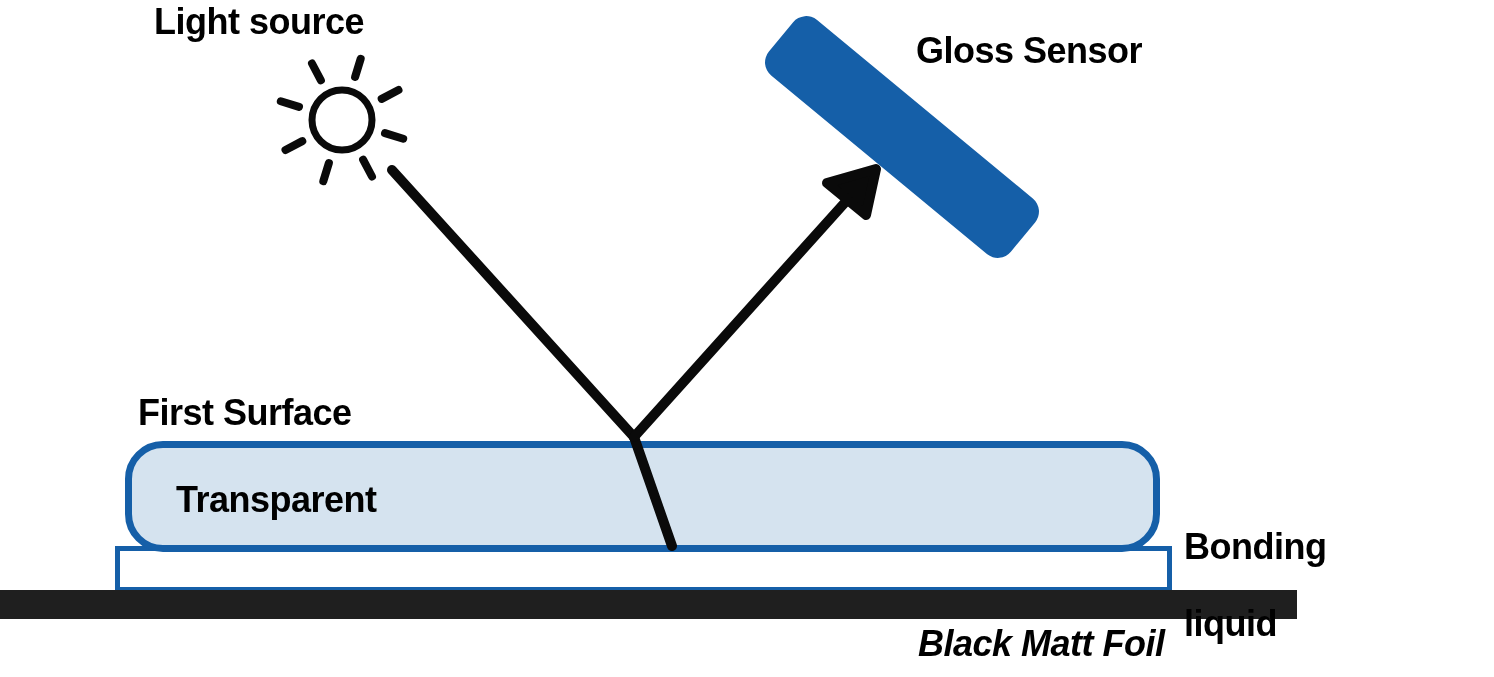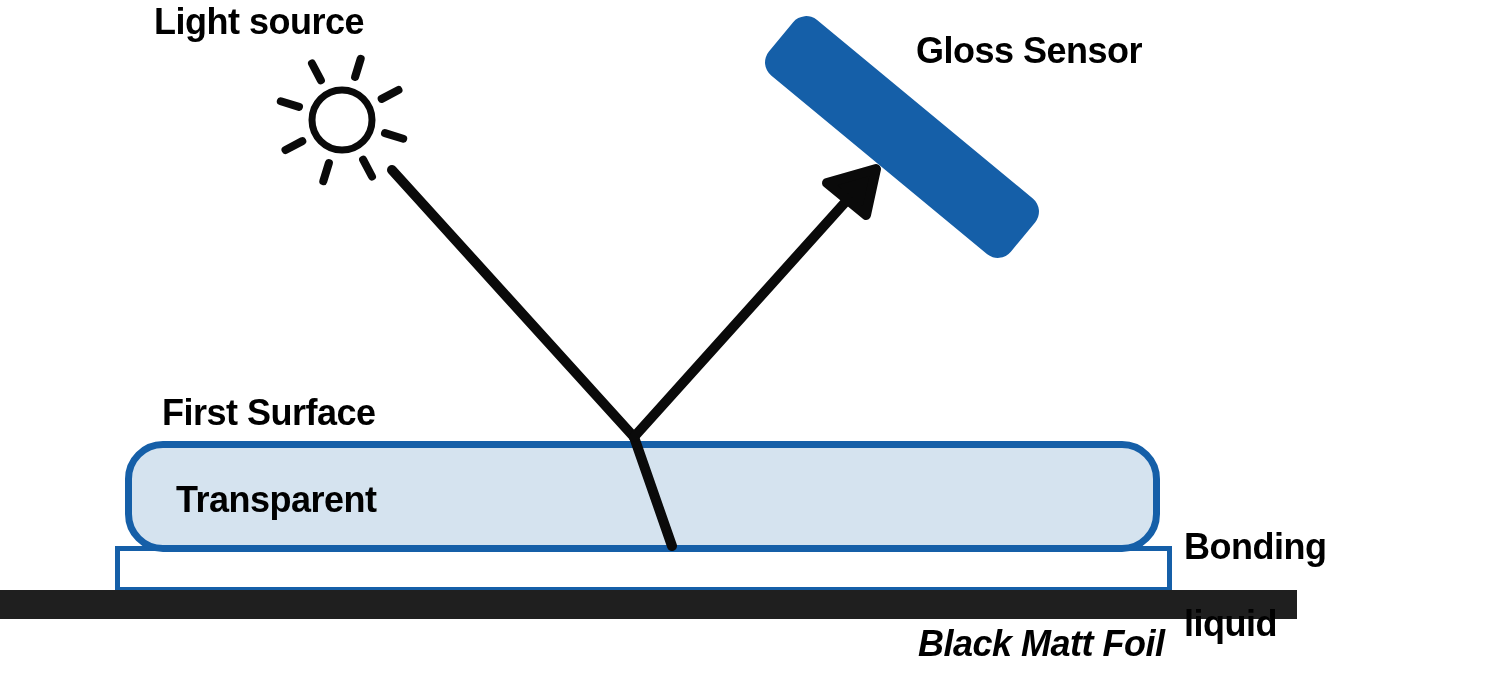--- a/index.html
+++ b/index.html
@@ -48,21 +48,21 @@
   #black-bar {
     left: 0; top: 590px;
     width: 1297px; height: 29px;
     background: #1F1F1F;
     z-index: 3;
   }
 
   
   #light-source-label   { left: 154px;  top: 0px;   }
   #gloss-sensor-label   { left: 900px;  top: 29px; margin-left: 16px;  }
-  #first-surface-label  { left: 138px;  top: 391px; margin-left: 24px; }
+  #first-surface-label  { left: 138px;  top: 391px; }
   #transparent-label    { left: 176px;  top: 445px; line-height: 45px; }
   #bonding-label        { left: 1184px; top: 492px; line-height: 45px; }
   #black-foil-label     { left: 918px;  top: 622px; font-style: italic; }
 
   #optics-svg {
     position: absolute;
     left: 0; top: 0;
     width: 1494px; height: 677px;
     z-index: 4;
     pointer-events: none;

